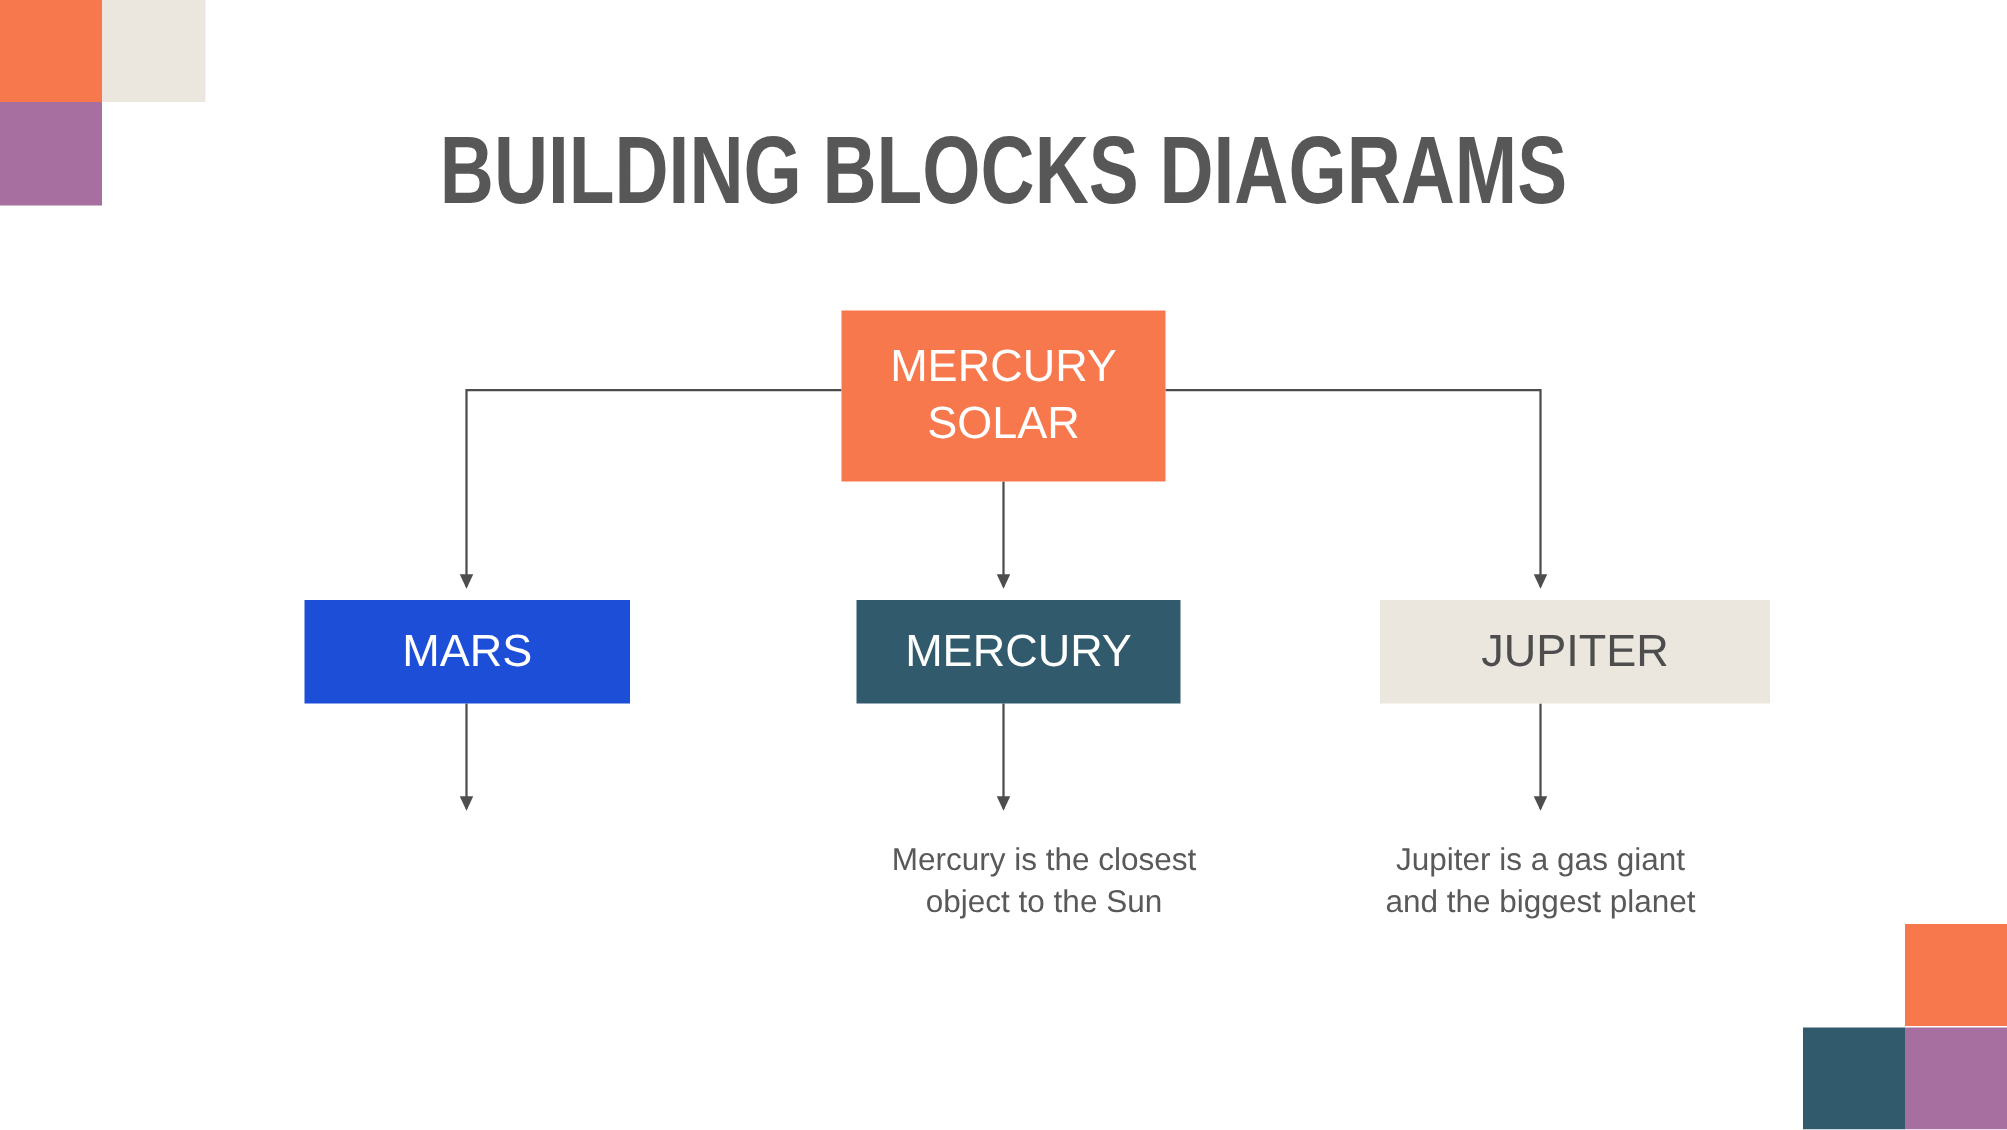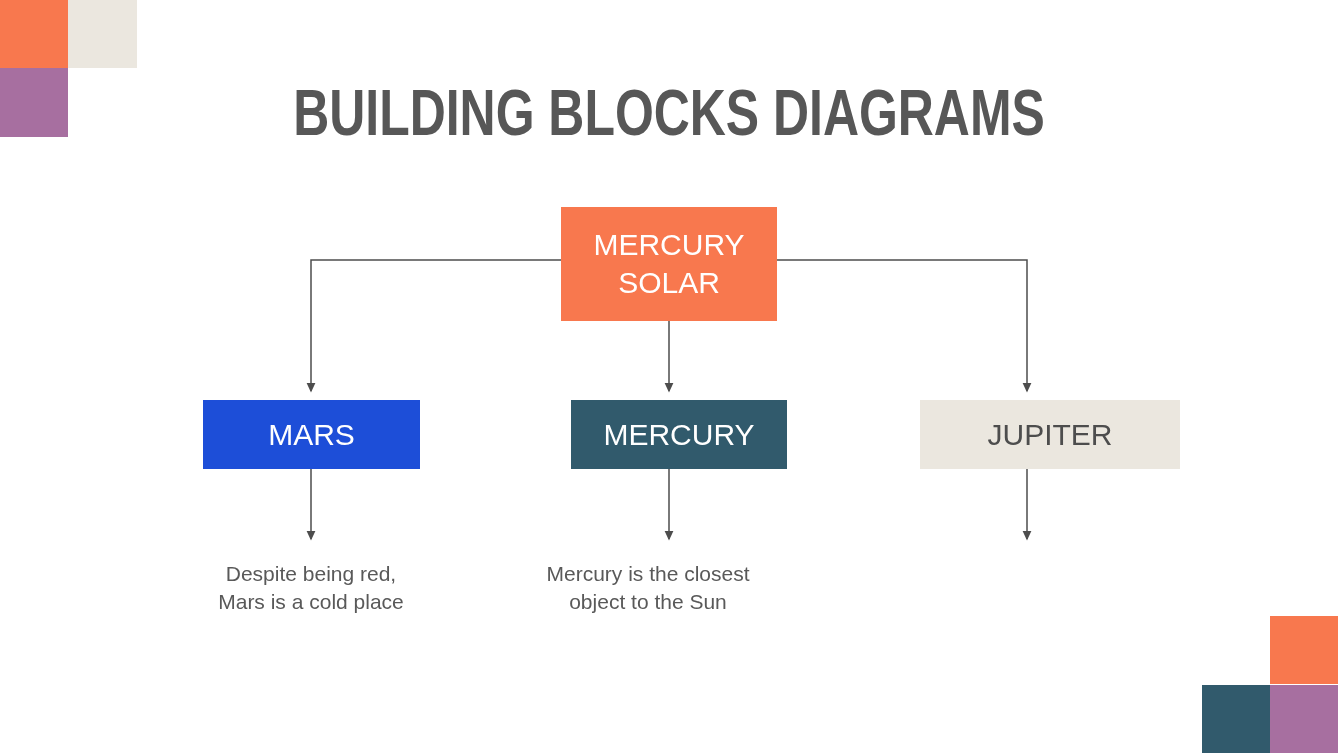--- a/index.html
+++ b/index.html
@@ -74,21 +74,21 @@
   .desc {
     position: absolute;
     top: 560px;
     width: 320px;
     text-align: center;
     font-size: 21px;
     line-height: 28px;
     white-space: pre-line;
   }
   .desc.mars    { left: 151px; }
-  .desc.mercury { left: 488px; }
+  .desc.mercury { left: 536px; }
   .desc.jupiter { left: 867px; }
 </style>
 </head>
 <body>
 
 <div class="slide">
 
   <div class="deco tl-orange" style="background-color: rgb(248, 120, 78);"></div>
   <div class="deco tl-beige" style="background-color: rgb(235, 231, 223);"></div>
   <div class="deco tl-purple" style="background-color: rgb(167, 111, 160);"></div>
@@ -116,20 +116,20 @@
 
   <div class="node root" style="background-color: rgb(248, 120, 78);">MERCURY
 SOLAR</div>
 
   <div class="node child mars" style="background-color: #1d4ed8;">MARS</div>
 
   <div class="node child mercury" style="background-color: rgb(49, 90, 108);">MERCURY</div>
 
   <div class="node child jupiter dark-text" style="background-color: rgb(235, 231, 223); color: rgb(77, 77, 77);">JUPITER</div>
 
-  <p class="desc mars" style="color: rgb(89, 89, 89);">Despite being red,
-Mars is a cold place</p>
 
   <p class="desc mercury" style="color: rgb(89, 89, 89);">Mercury is the closest
 object to the Sun</p>
 
+  <p class="desc jupiter" style="color: rgb(89, 89, 89);">Jupiter is a gas giant
+and the biggest planet</p>
 
 </div>
 
 </body></html>

